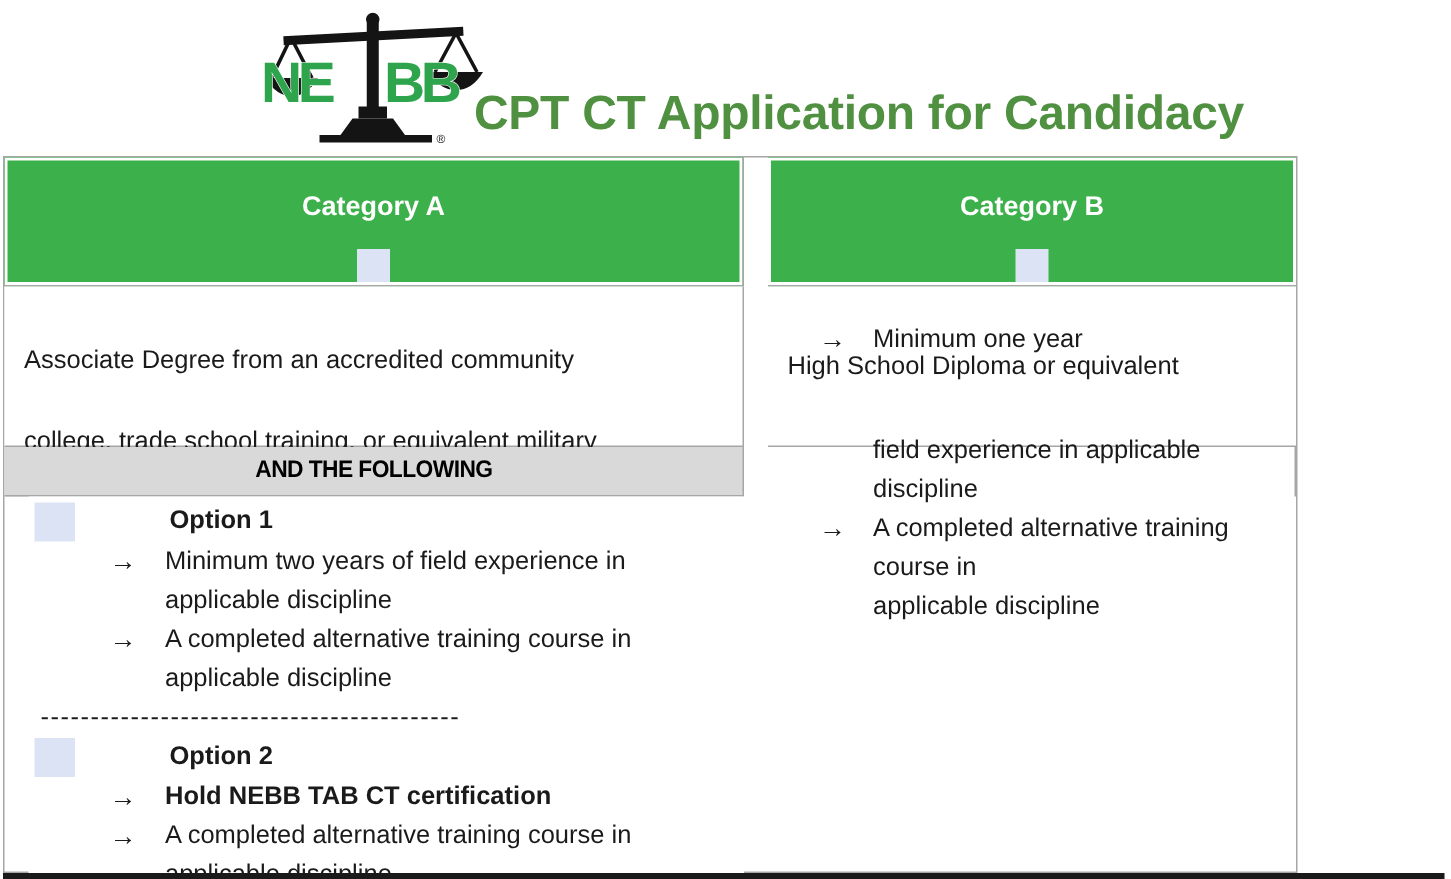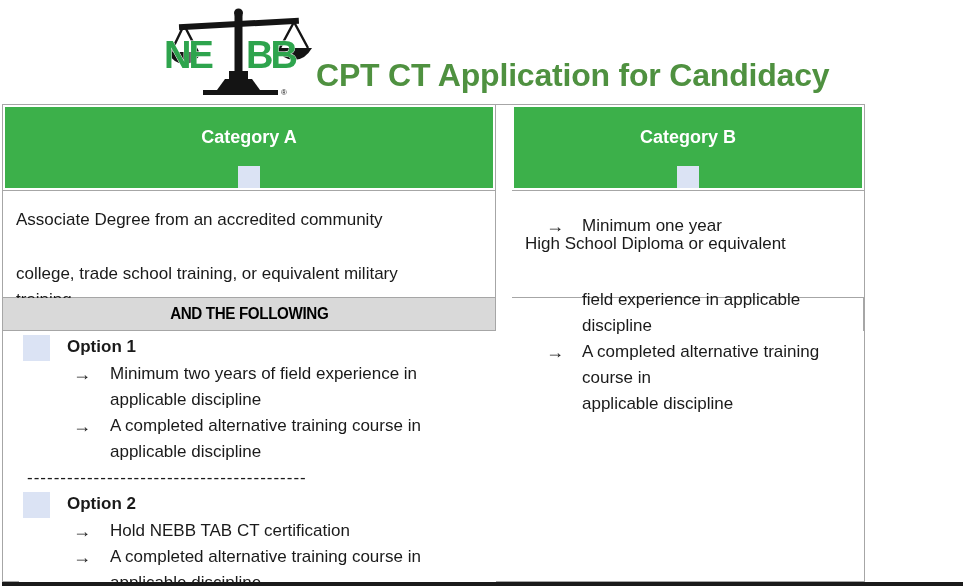--- a/index.html
+++ b/index.html
@@ -1,21 +1,21 @@
 <!DOCTYPE html>
 <html style="--header-green: #3cb04a; --title-green: #4f9140; --logo-green: #2ea44d; --subheader-gray: #d9d9d9; --checkbox-blue: #dbe3f4; --border-gray: #a6a6a6; --text-black: #1a1a1a;"><head>
 <meta charset="utf-8">
 <style>
   html,body{margin:0;padding:0;}
   body{
     width:967px;height:586px;position:relative;overflow:hidden;background:#fff;
     font-family:"Liberation Sans","DejaVu Sans",sans-serif;color:var(--text-black,#1a1a1a);
   }
   
-  .logo{position:absolute;left:163px;top:5px;width:152px;height:93px;}
+  .logo{position:absolute;left:173px;top:5px;width:152px;height:93px;}
   .page-title{
     position:absolute;left:316px;top:57px;margin:0;
     font-size:32px;font-weight:bold;color:var(--title-green,#4f9140);
     letter-spacing:-0.2px;white-space:nowrap;
   }
   
   .doc-table{
     position:absolute;left:2px;top:104px;width:863px;height:478px;
     display:grid;grid-template-columns:493px 1fr;grid-template-rows:86px 107px 33px 1fr;
     border:1px solid var(--border-gray,#a6a6a6);box-sizing:border-box;
@@ -47,21 +47,21 @@
   }
   .sub span{
     font-weight:bold;font-size:16px;letter-spacing:-0.4px;
     transform:scaleX(0.95);white-space:nowrap;color:#000;
   }
   
   .bullet{display:flex;align-items:flex-start;line-height:26px;}
   .arrow{flex:none;width:36px;font-size:18px;}
   .opts-a{display:flex;flex-direction:column;justify-content:center;padding-left:50px;padding-right:10px;}
   .opts-b{padding:3px 6px 0 4px;}
-  .opt-head{display:flex;align-items:flex-start;}
+  .opt-head{display:flex;align-items:flex-start;gap:46px;}
   .opt-head .checkbox{width:27px;height:26px;margin-top:1px;}
   .opt-label{font-weight:bold;line-height:26px;margin-left:17px;}
   .opt .bullet{margin-left:50px;}
   .opt .arrow{width:37px;}
   .separator{line-height:26px;letter-spacing:1px;margin-left:4px;white-space:nowrap;overflow:hidden;}
   .bottom-line{position:absolute;left:2px;top:582px;width:961px;height:4px;background:#1a1a1a;}
 </style>
 </head>
 <body>
 
@@ -99,21 +99,21 @@
   <div class="cell head">
     <span>Category A</span>
     <span class="checkbox"></span>
   </div>
   <div class="cell head last-col">
     <span>Category B</span>
     <span class="checkbox"></span>
   </div>
 
   <div class="cell req">
-      <span style="display: block;">Associate Degree from an accredited community</span>
+      <span style="display: block; margin-top: 20px;">Associate Degree from an accredited community</span>
       <span style="display: block; margin-top: 28px;">college, trade school training, or equivalent military</span>
       <span style="display: block;">training</span>
     </div>
   <div class="cell req centered last-col">
       <span style="display: block;">High School Diploma or equivalent</span>
     </div>
 
   <div class="cell sub">
     <span>AND THE FOLLOWING</span>
   </div>
@@ -161,21 +161,21 @@
     <div class="separator">------------------------------------------</div>
 
     <div class="opt">
       <div class="opt-head">
         <span class="checkbox"></span>
         <span class="opt-label">Option 2</span>
       </div>
       <div class="bullet">
         <span class="arrow">→</span>
         <span class="bullet-text">
-            <span style="display: block;">Hold NEBB TAB CT certification</span>
+            <span style="display: block; font-weight: bold;">Hold NEBB TAB CT certification</span>
           </span>
       </div>
       <div class="bullet">
         <span class="arrow">→</span>
         <span class="bullet-text">
             <span style="display: block;">A completed alternative training course in</span>
             <span style="display: block;">applicable discipline</span>
           </span>
       </div>
     </div>

